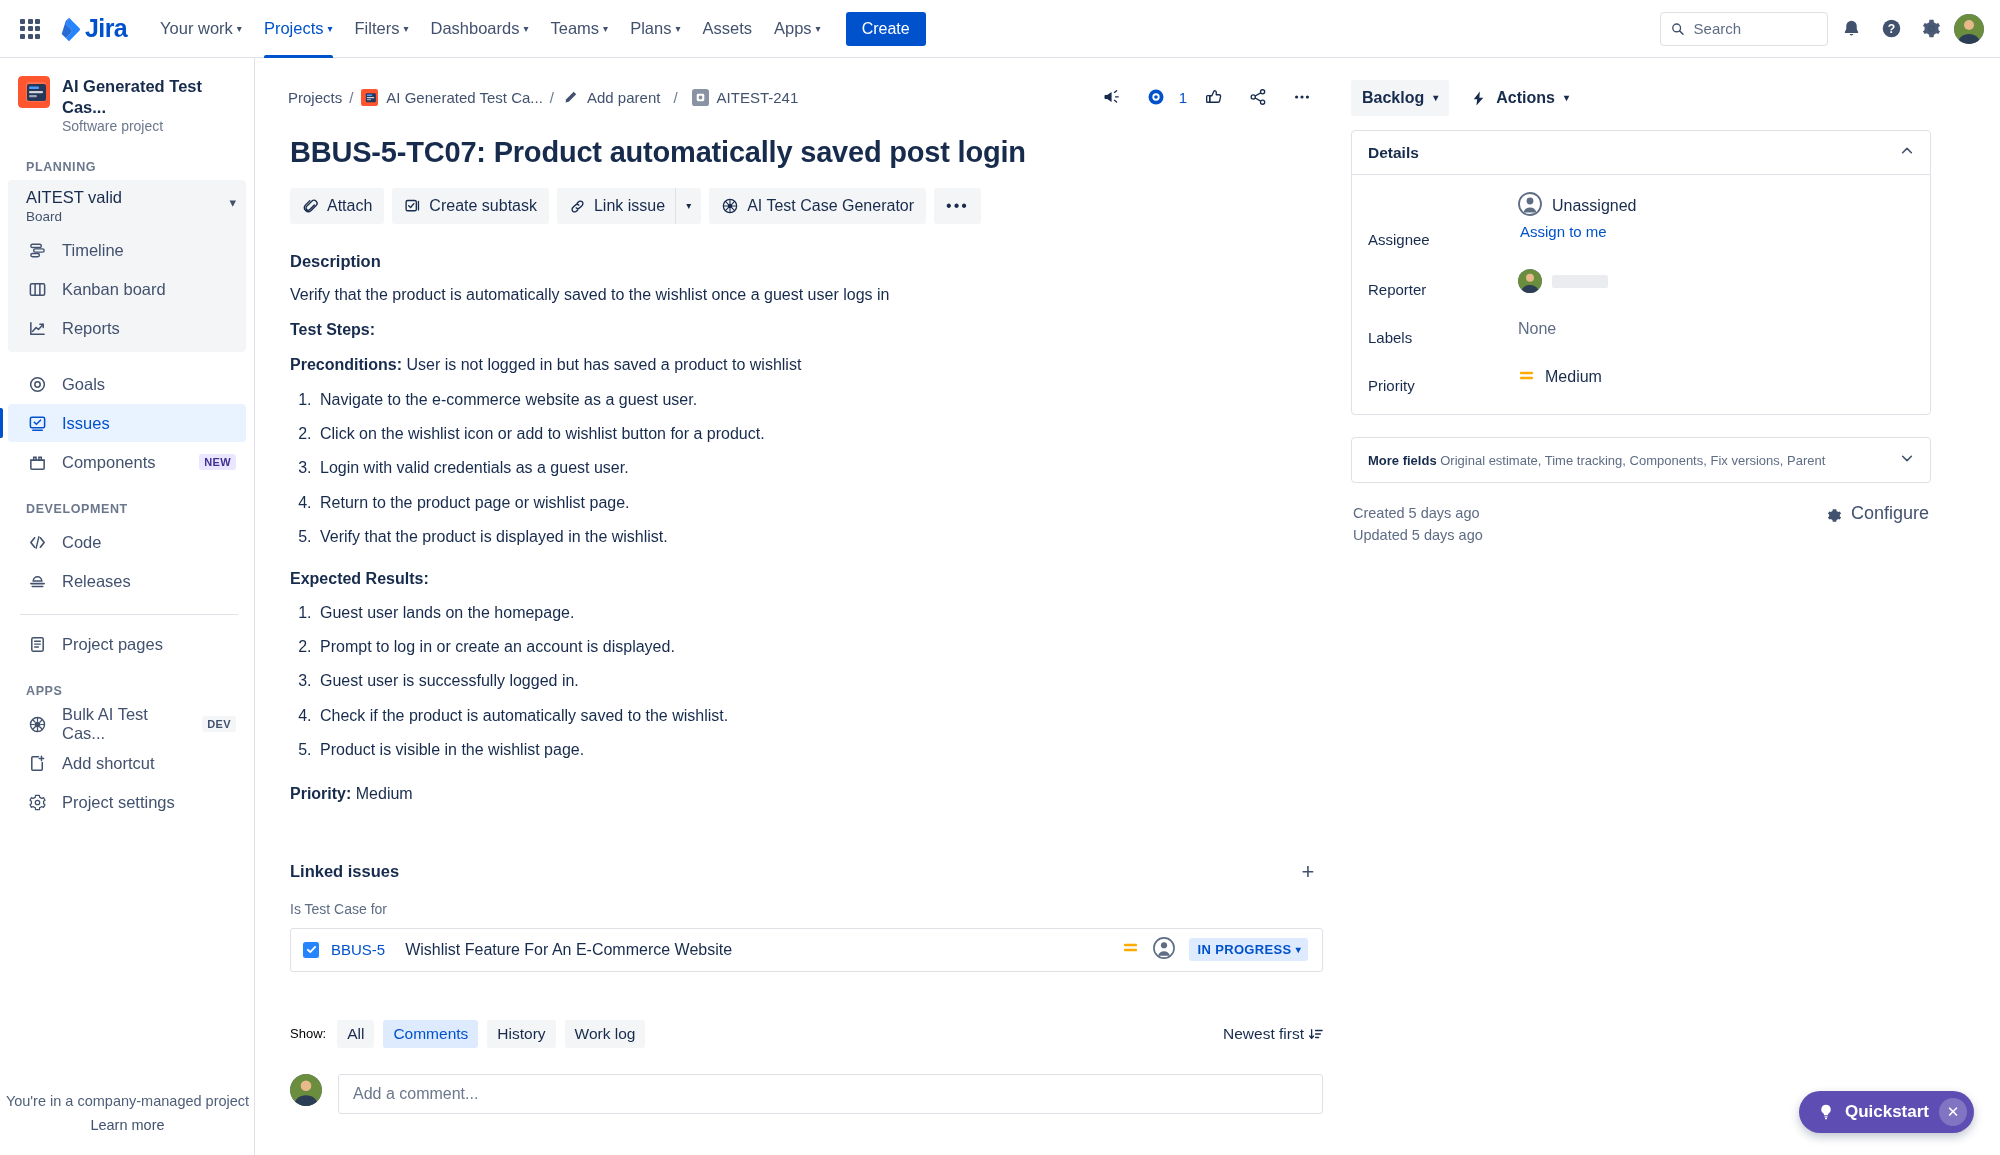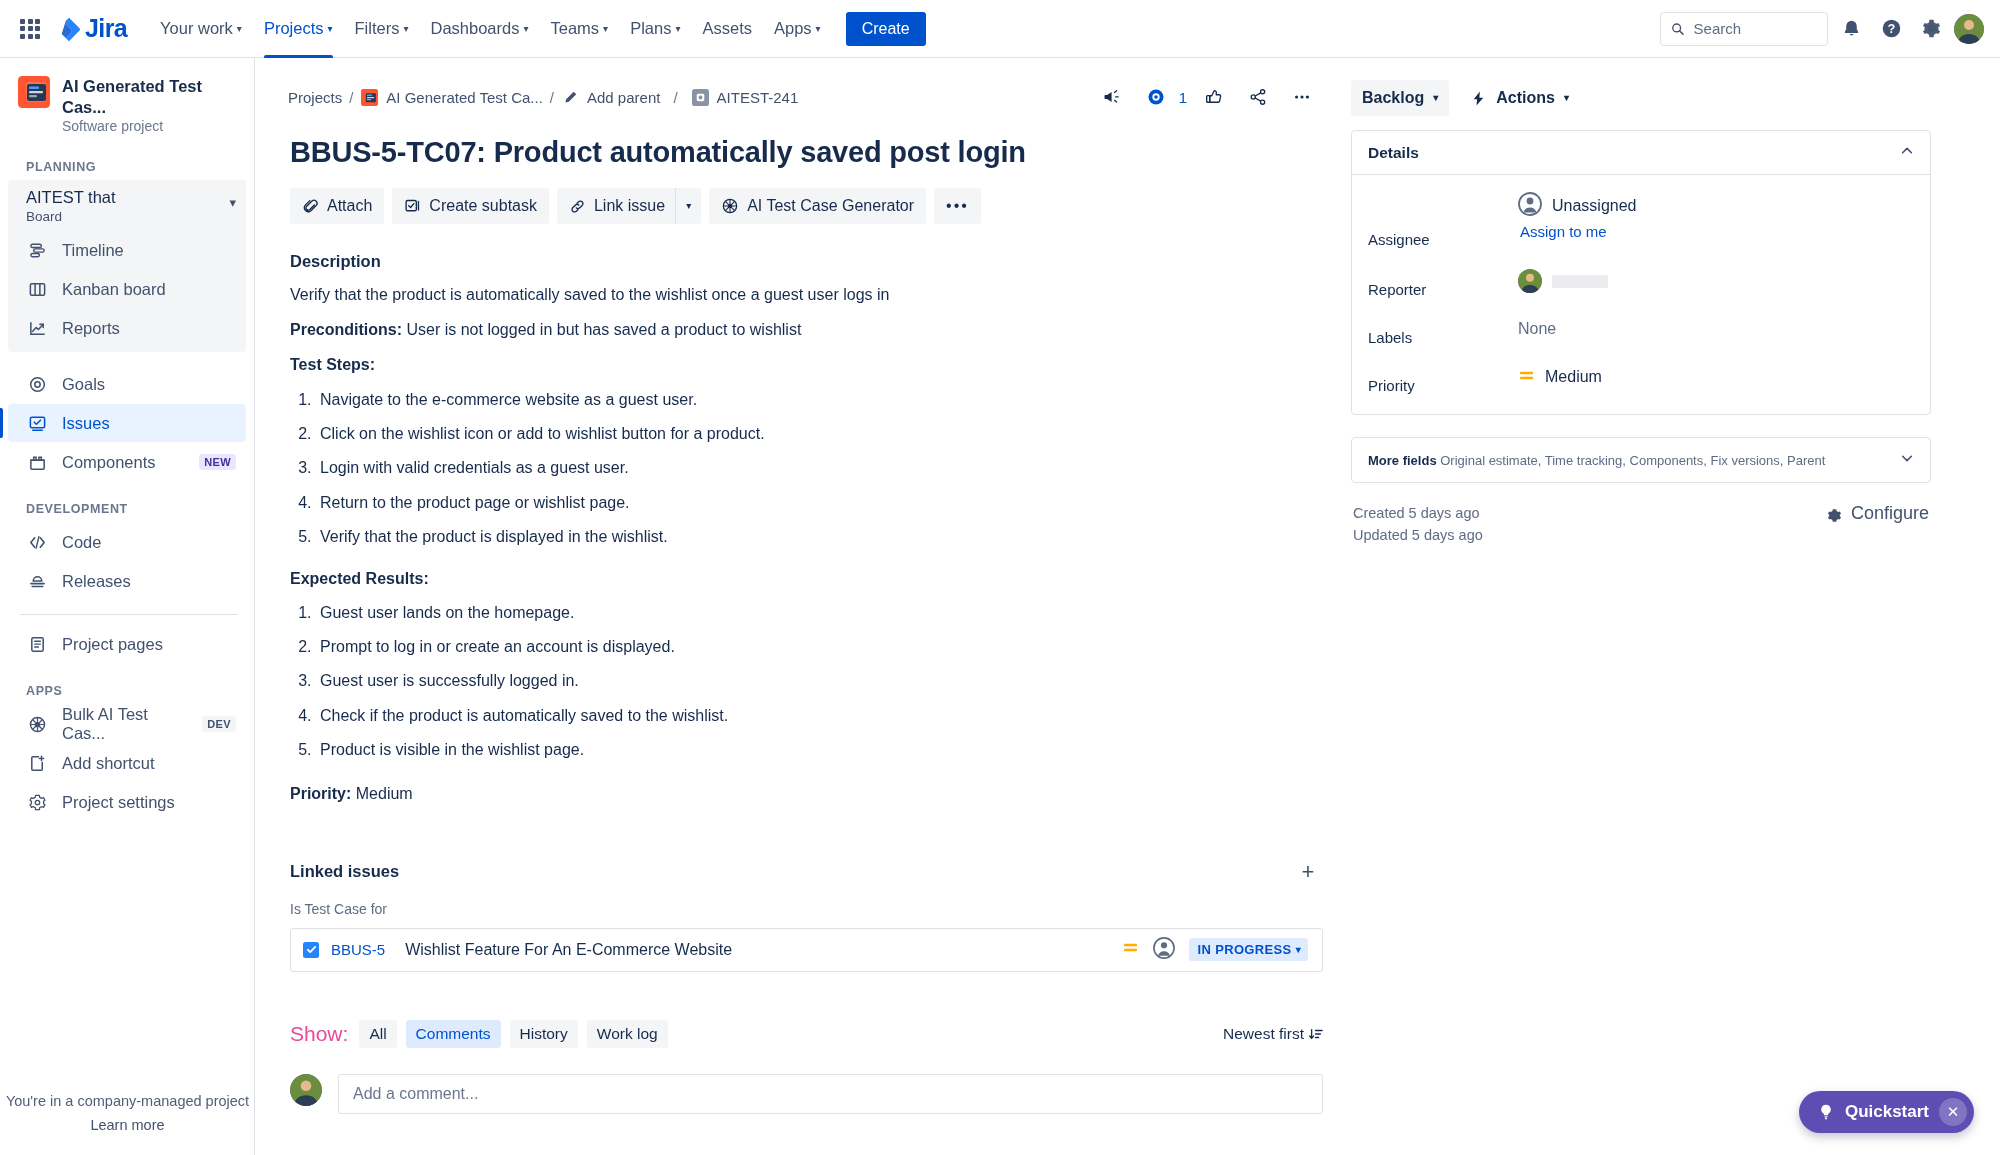--- a/index.html
+++ b/index.html
@@ -130,21 +130,21 @@
   .link-sum { font-size: 16px; color: #172b4d; margin-left: 8px; }
   .linked-right { margin-left: auto; display: flex; align-items: center; gap: 14px; }
   .status-pill {
     background: #deebff; color: #0052cc; font-size: 13px; font-weight: 700;
     letter-spacing: .35px; padding: 4px 7px 4px 8px; border-radius: 3px;
     display: flex; align-items: center; gap: 4px; cursor: pointer;
   }
 
   .activity { margin: 48px 0 0 2px; }
   .show-row { display: flex; align-items: center; gap: 9px; margin-top: 14px; }
-  .show-lab { font-size: 21px; color: #ec4899; margin-right: 2px; }
+  .show-lab { font-size: 13px; color: #000000; margin-right: 2px; }
   .pill { font-size: 15.5px; color: #172b4d; background: #f4f5f7; padding: 5px 10px; border-radius: 3px; cursor: pointer; }
   .pill.sel { background: #deebff; color: #0052cc; }
   .sort { margin-left: auto; font-size: 15.5px; color: #172b4d; display: flex; align-items: center; gap: 5px; cursor: pointer; }
   .comment-row { display: flex; align-items: flex-start; gap: 16px; margin-top: 26px; }
   .comment-box { flex: 1; height: 40px; border: 1px solid #dfe1e6; border-radius: 3px; background: #fff; display: flex; align-items: center; padding: 0 14px; cursor: text; }
   .comment-box span { font-size: 16px; color: #6b778c; }
 
   
   .rp-top { display: flex; align-items: center; gap: 10px; }
   .status-btn {
@@ -294,21 +294,21 @@
       <div class="proj-name">AI Generated Test Cas...</div>
       <div class="proj-type">Software project</div>
     </div>
   </div>
 
   <div class="sb-section">PLANNING</div>
 
   <div class="sb-group boxed">
     <div class="sb-board">
       <div class="sb-board-txt">
-        <div class="sb-board-title">AITEST that</div>
+        <div class="sb-board-title">AITEST valid</div>
         <div class="sb-board-sub">Board</div>
       </div>
       <span class="caret" style="color:#42526e;font-size:13px;padding-top:8px">▾</span>
     </div>
     <div class="sb-item">
       <span class="sb-ico">
         <svg width="19" height="19" viewBox="0 0 20 20">
           <rect x="3" y="3.5" width="11" height="3.4" rx="1.7" fill="none" stroke="#42526e" stroke-width="1.5"></rect>
           <rect x="6" y="8.3" width="11" height="3.4" rx="1.7" fill="none" stroke="#42526e" stroke-width="1.5"></rect>
           <rect x="3" y="13.1" width="9" height="3.4" rx="1.7" fill="none" stroke="#42526e" stroke-width="1.5"></rect>
@@ -583,24 +583,24 @@
             </g>
           </svg>
           <span>AI Test Case Generator</span>
         </button>
         <button class="abtn dots">•••</button>
       </div>
 
       <div class="desc-block">
         <div class="sec-label">Description</div>
         <div class="desc-p">Verify that the product is automatically saved to the wishlist once a guest user logs in</div>
+        <div class="desc-p" style="font-weight:700">Test Steps:</div>
         <div class="desc-p">
           <b>Preconditions:</b><span> User is not logged in but has saved a product to wishlist</span>
         </div>
-        <div class="desc-p" style="font-weight:700">Test Steps:</div>
         <ol class="steps">
           <li>Navigate to the e-commerce website as a guest user.</li>
           <li>Click on the wishlist icon or add to wishlist button for a product.</li>
           <li>Login with valid credentials as a guest user.</li>
           <li>Return to the product page or wishlist page.</li>
           <li>Verify that the product is displayed in the wishlist.</li>
         </ol>
         <div class="desc-p" style="font-weight:700;margin-top:18px">Expected Results:</div>
         <ol class="steps">
           <li>Guest user lands on the homepage.</li>

